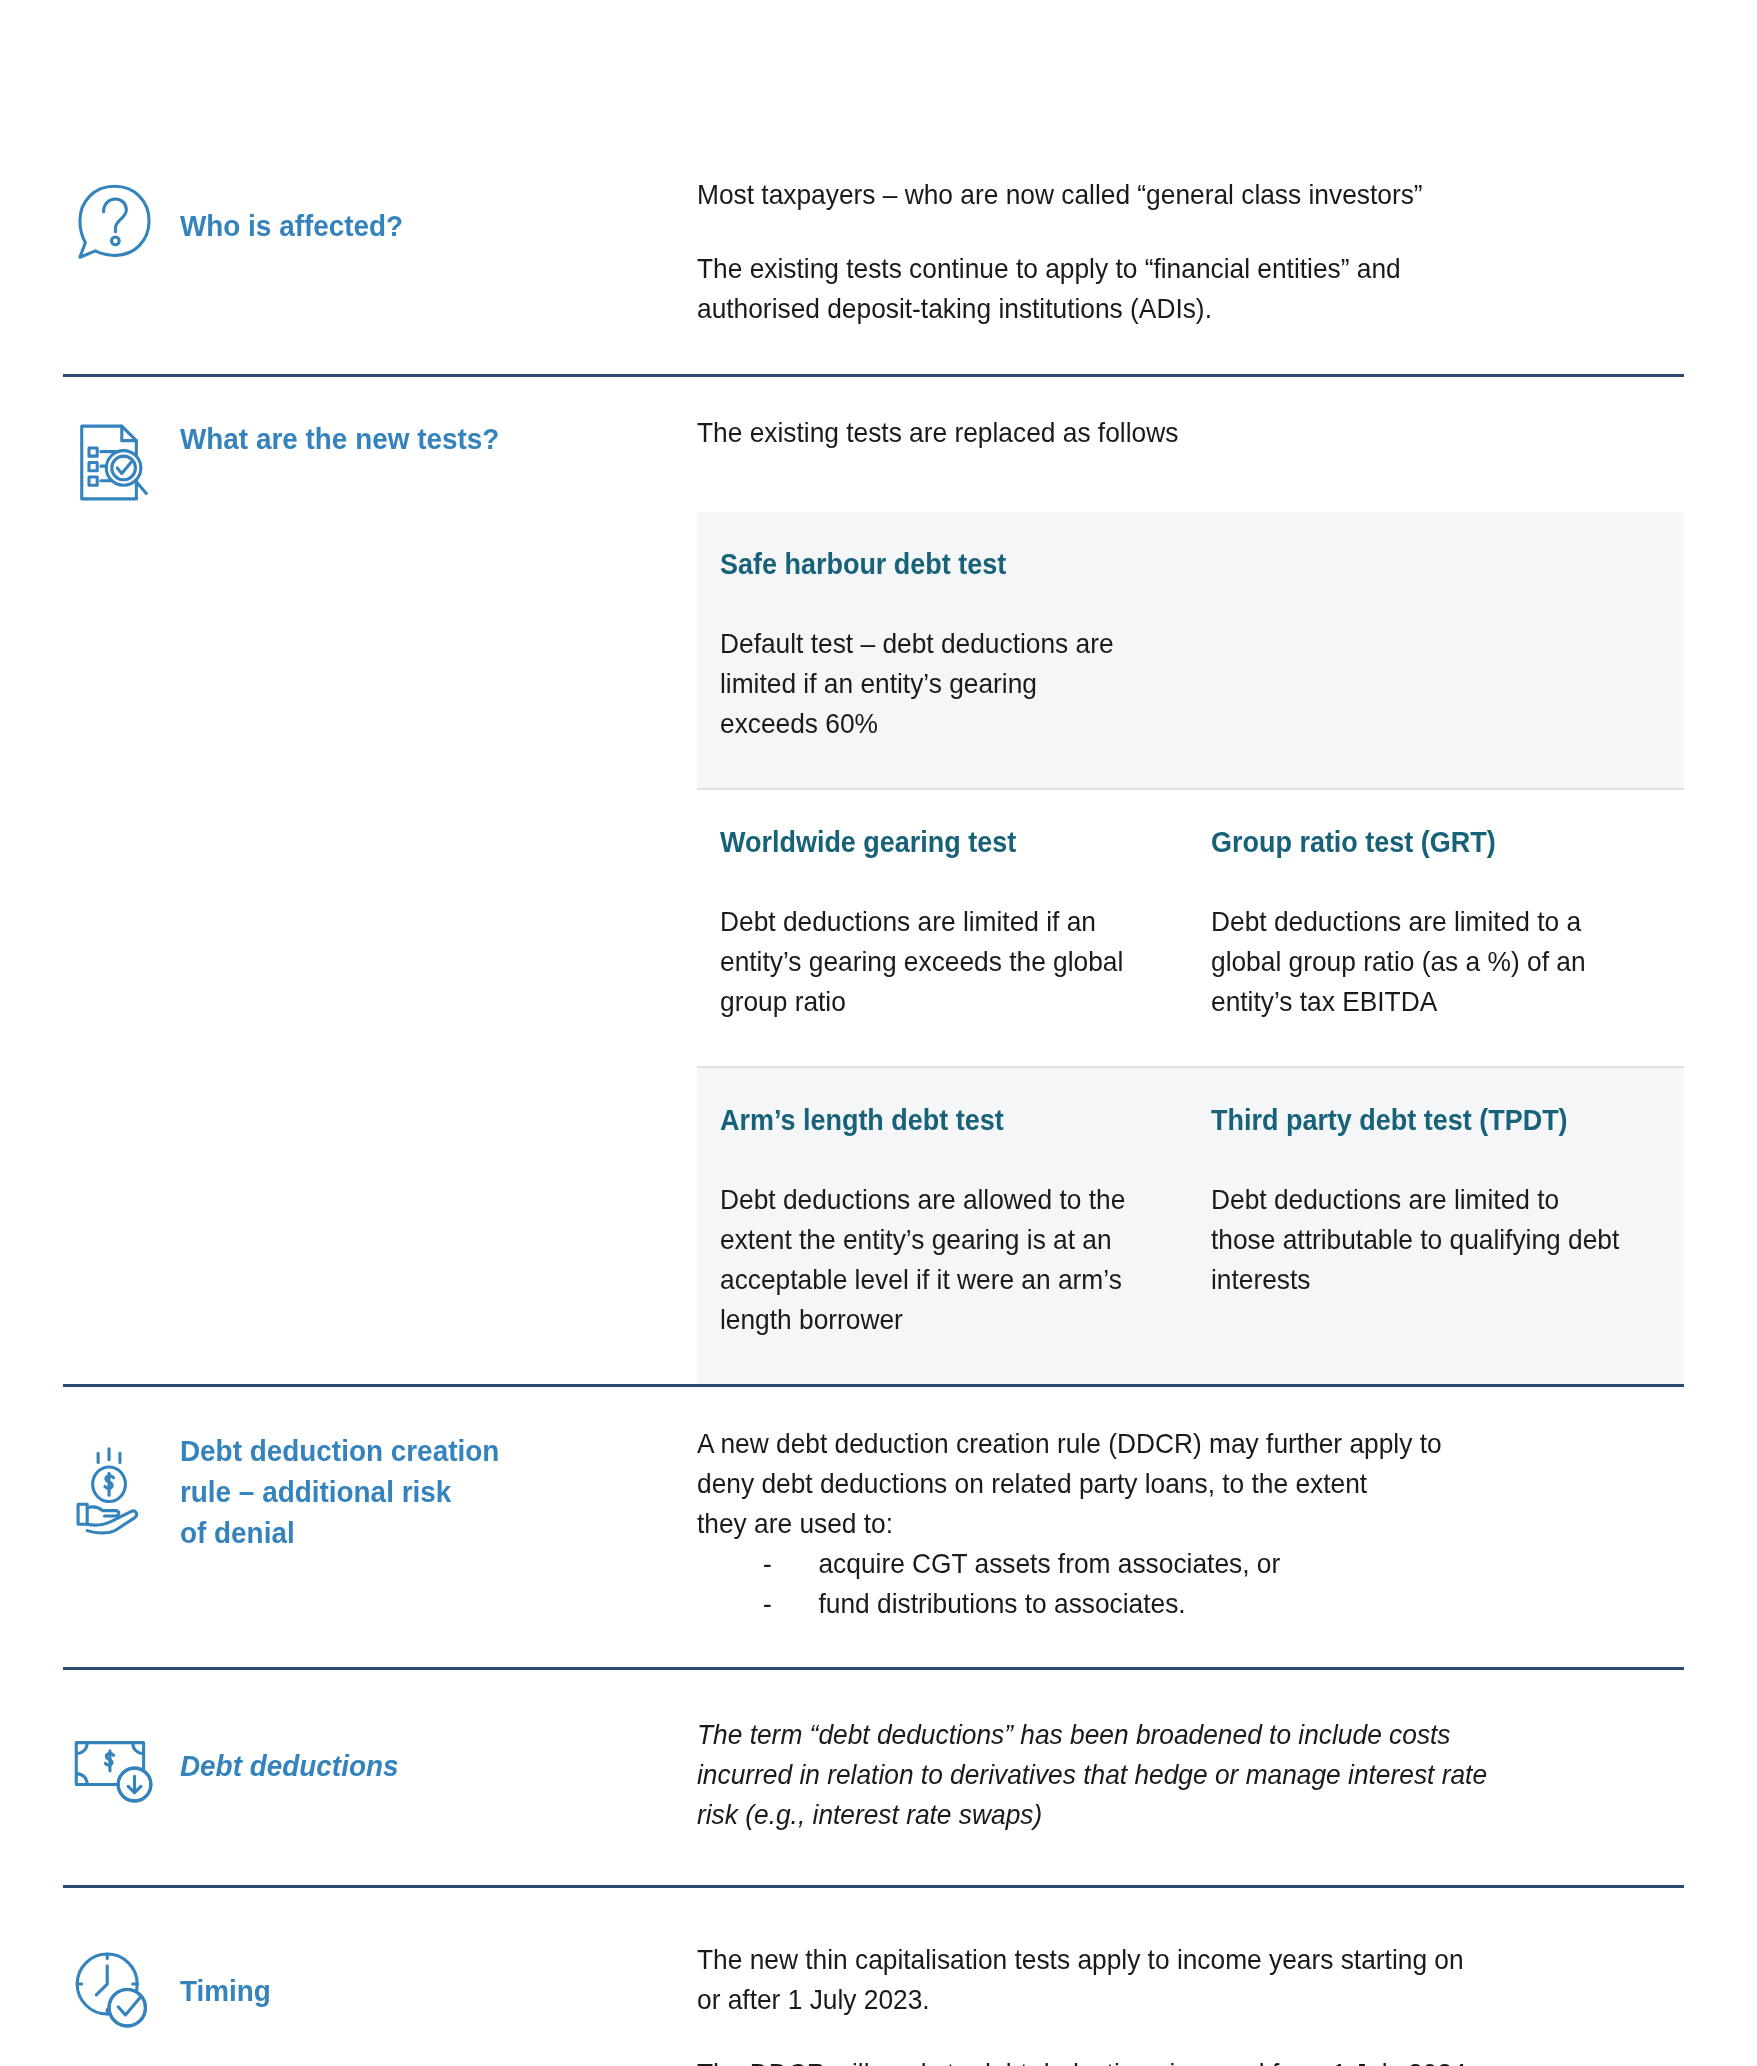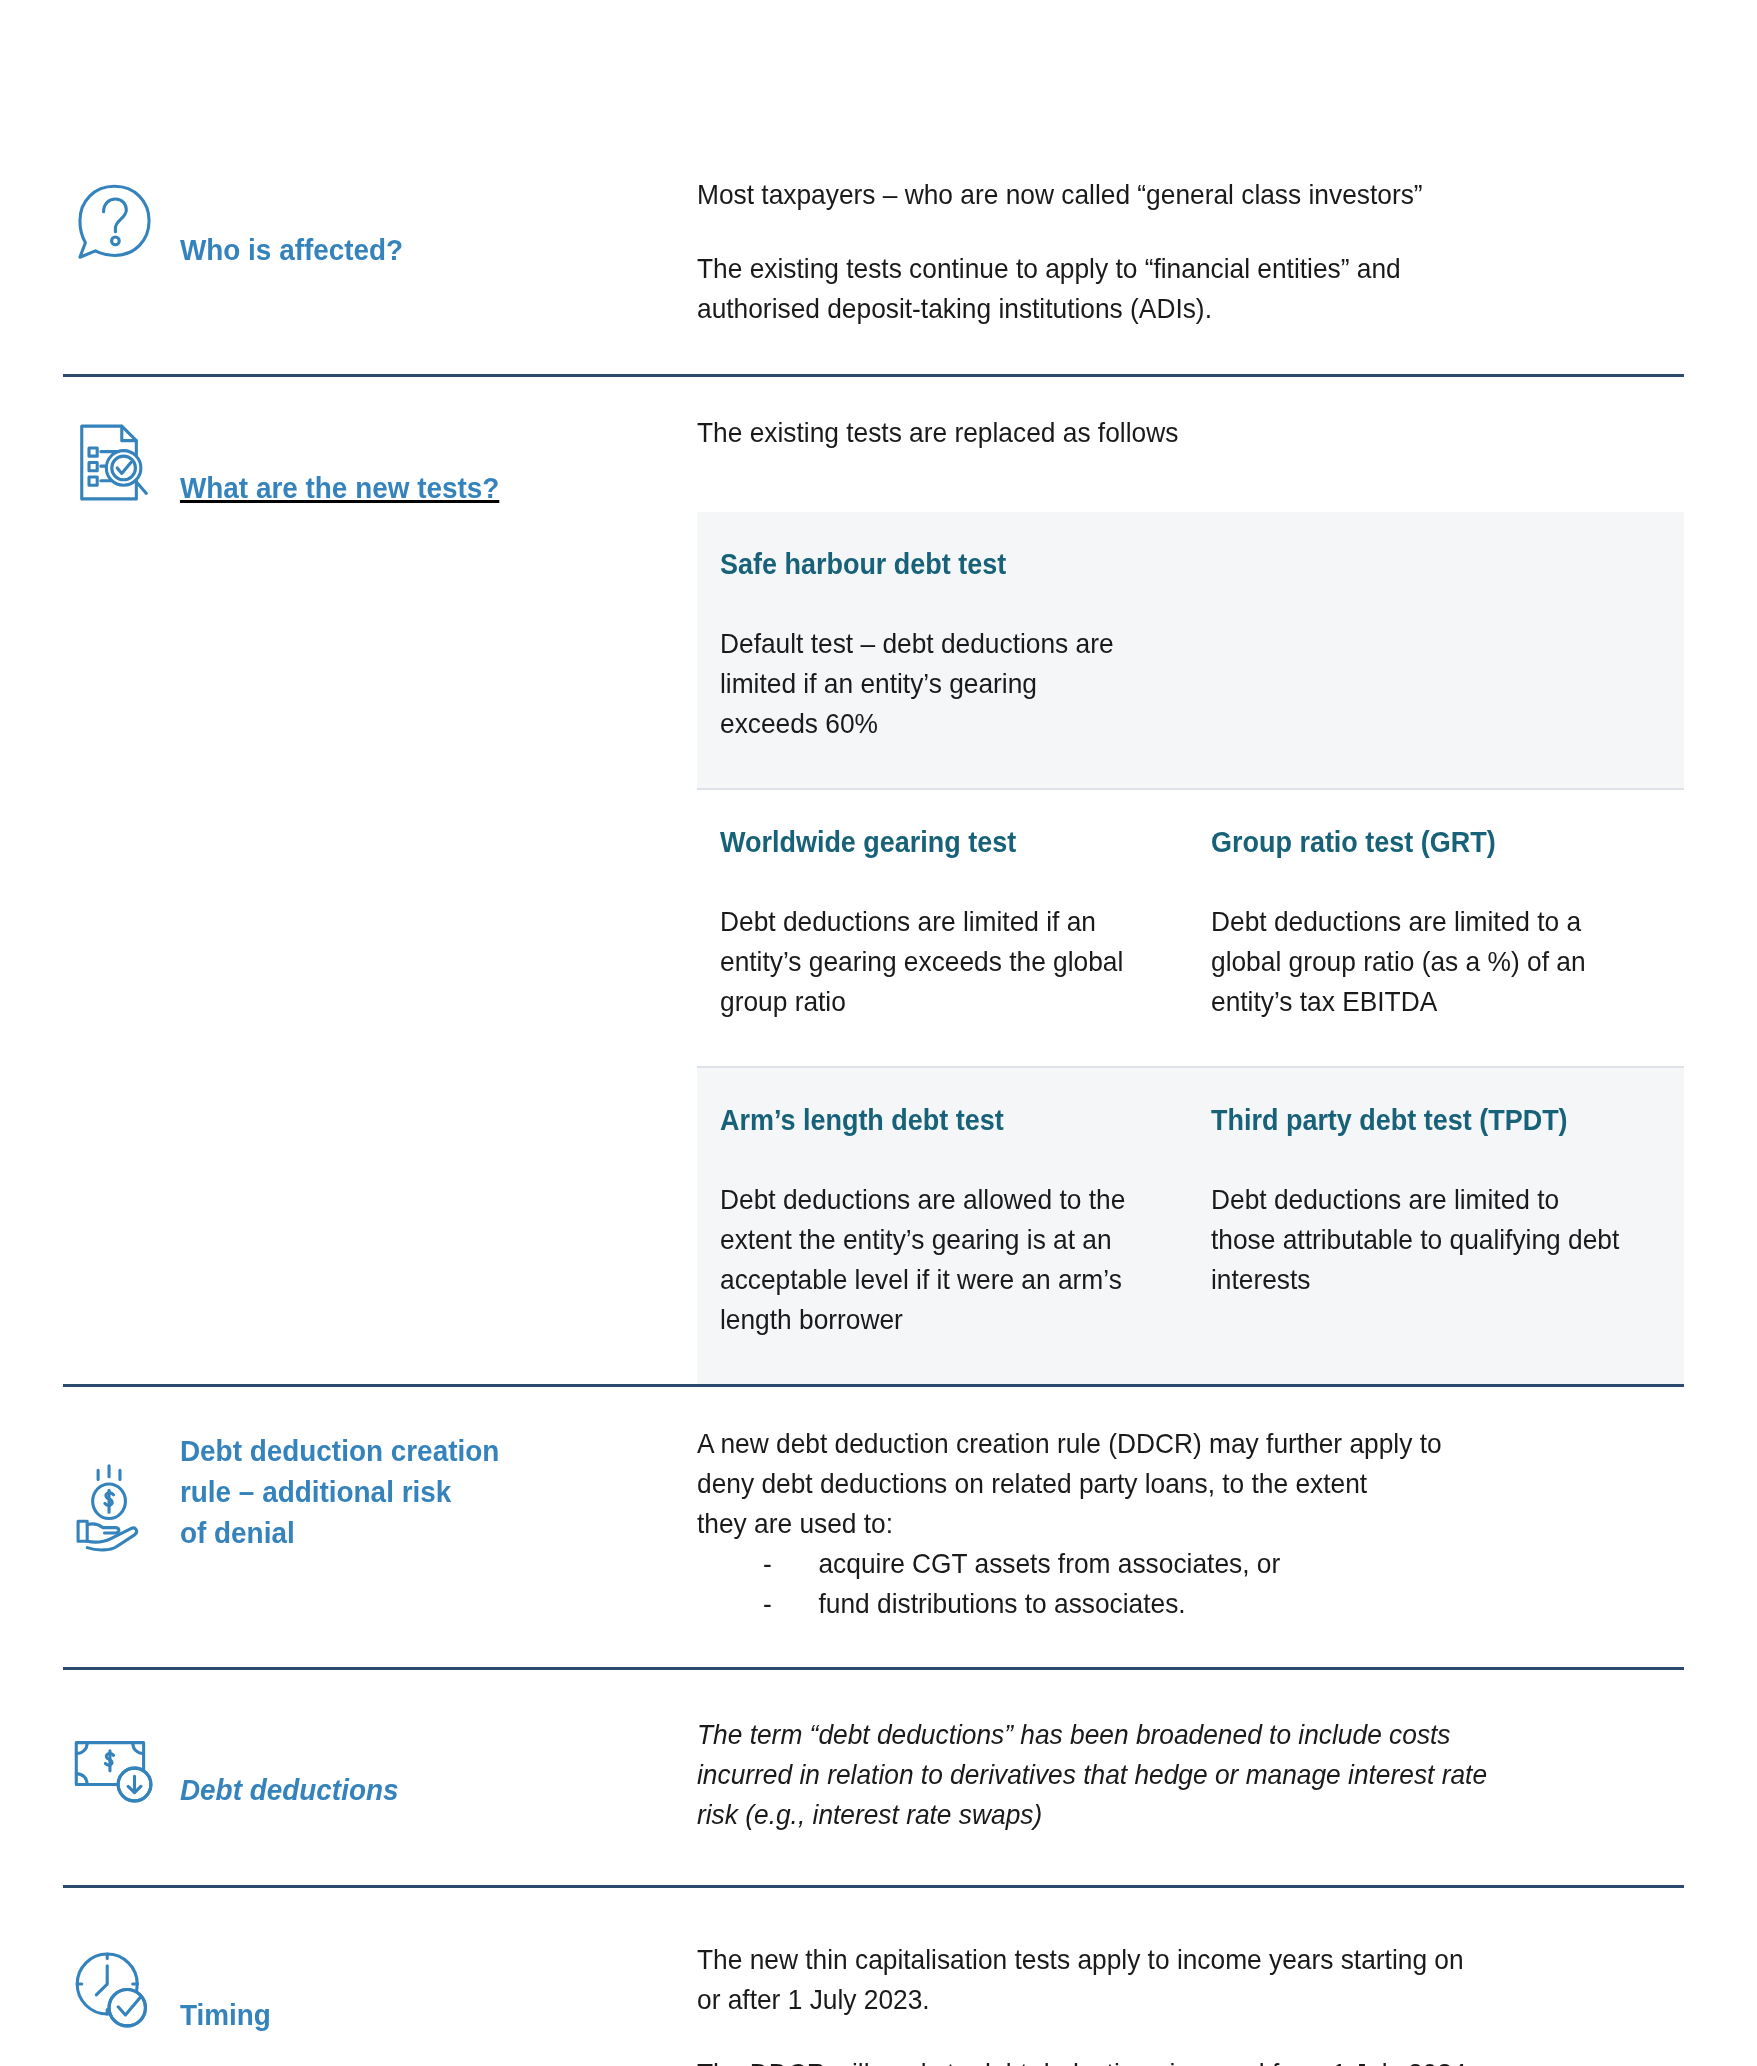--- a/index.html
+++ b/index.html
@@ -57,21 +57,21 @@
     height: 2.8px;
     background: #2c4a6e;
     margin-left: 63px;
     margin-right: 73px;
   }
 
   .left-col {
     width: 634px;
     flex: 0 0 634px;
     display: flex;
-    align-items: flex-end;
+    align-items: center;
     padding-top: 4.1px;
   }
   .icon-wrap {
     width: 103px;
     flex: 0 0 103px;
     display: flex;
     justify-content: center;
     align-items: flex-start;
   }
   .icon-wrap svg { display: block; }
@@ -158,21 +158,21 @@
     background: #dfe3e8;
   }
 
   
   .row-who      { padding-top: 40px; padding-bottom: 45px; }
   .row-tests    { padding-top: 36px; padding-bottom: 0px; }
   .row-ddcr     { padding-top: 37px; padding-bottom: 43px; }
   .row-dd       { padding-top: 45px; padding-bottom: 50px; font-style: italic; }
   .row-timing   { padding-top: 52px; padding-bottom: 50px; }
 
-  .row-tests .left-col { align-items: flex-end; text-decoration: underline; }
+  .row-tests .left-col { align-items: flex-start; }
 </style>
 </head>
 <body>
 
 <div class="page">
 
 
   <div class="rows">
 
     <div class="row row-who">

